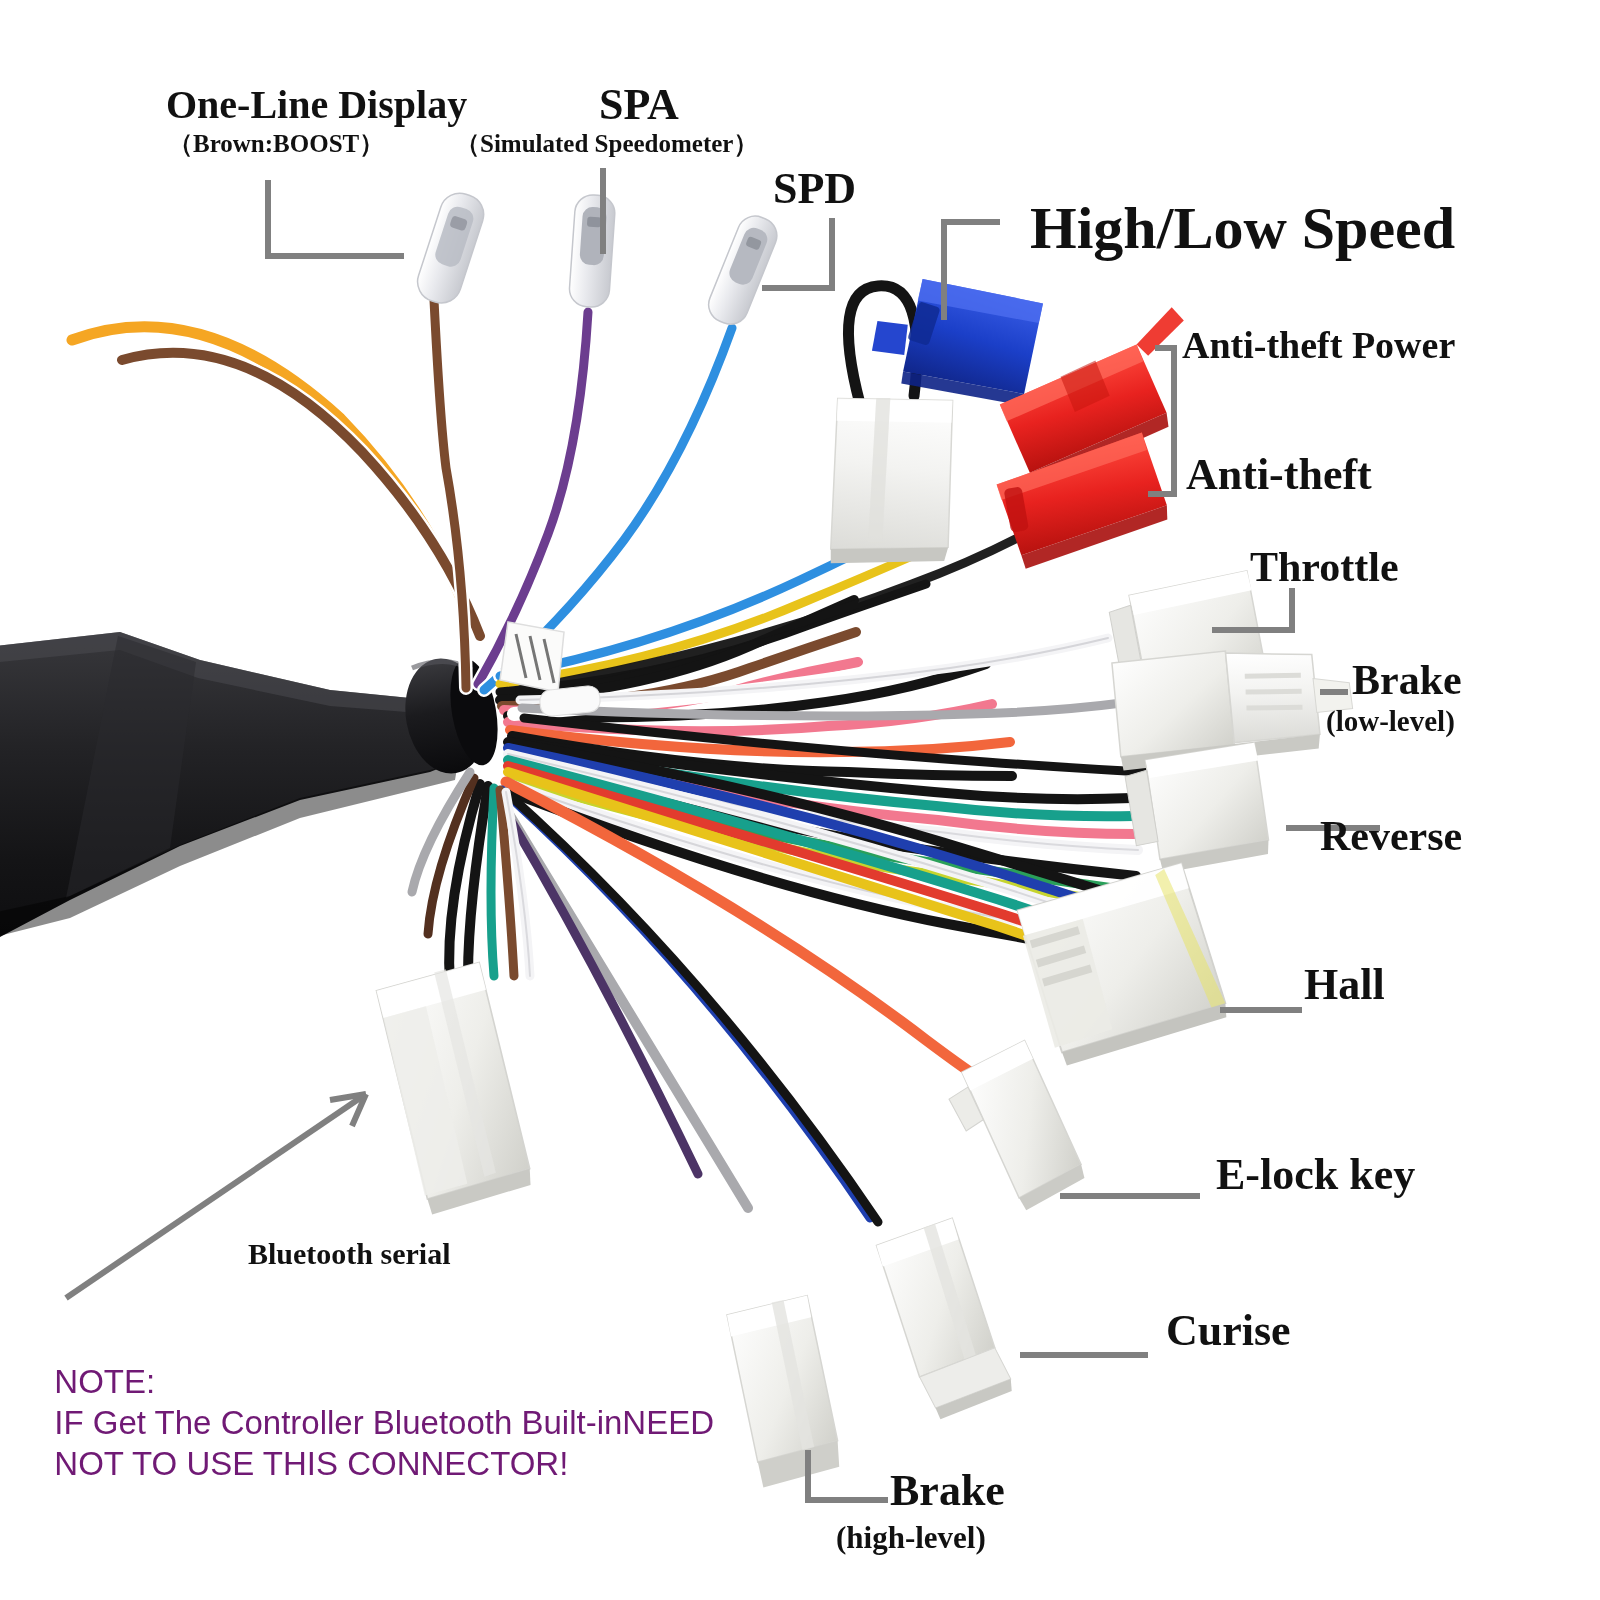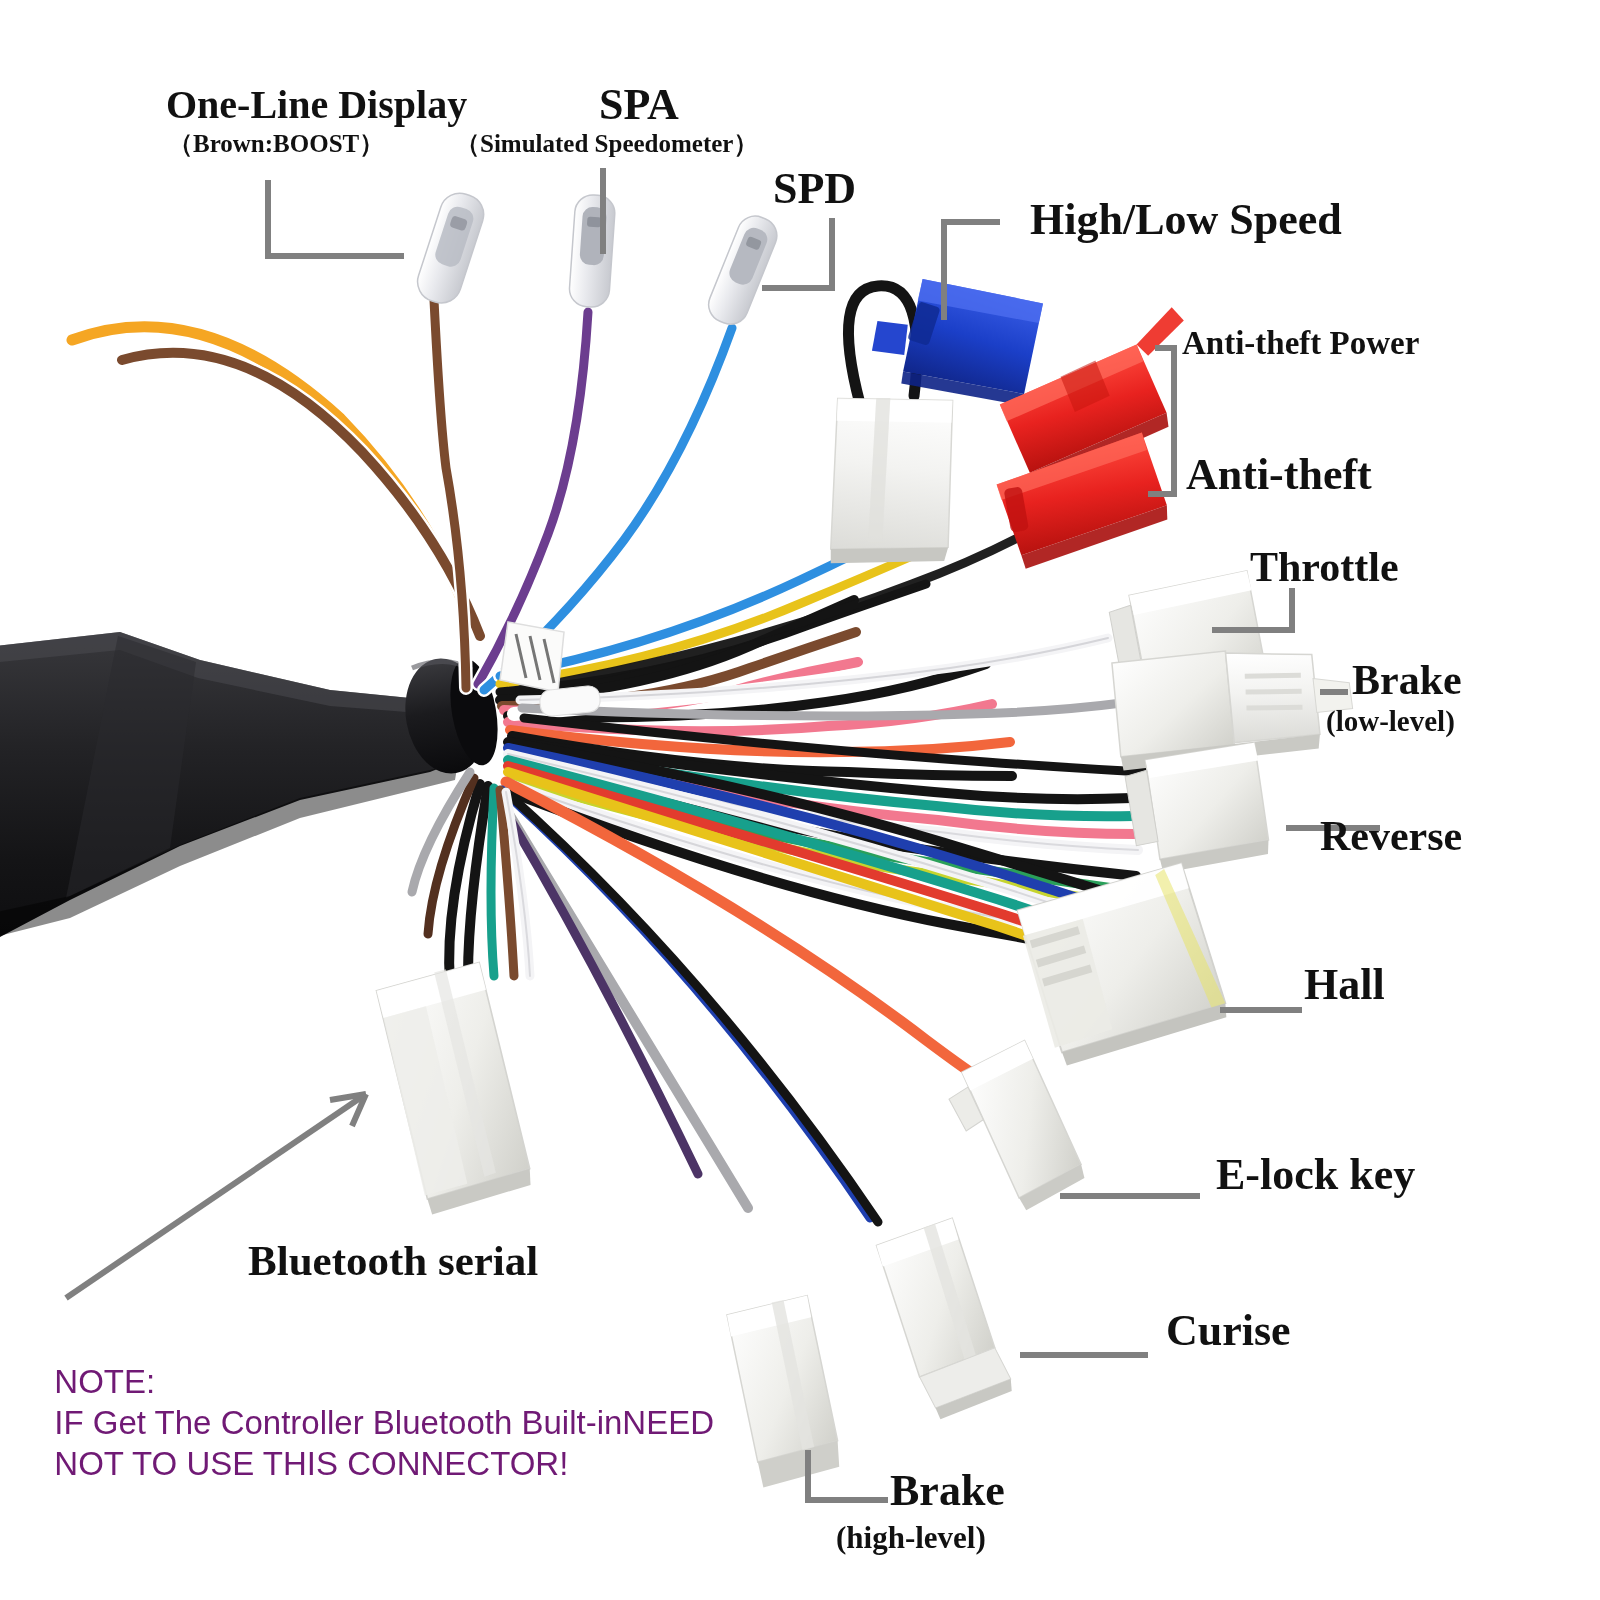--- a/index.html
+++ b/index.html
@@ -317,25 +317,25 @@
   <span>SPA</span>
 </div>
 <div class="lbl sub" style="left:455px; top:131px; font-size:25px;">
   <span>（Simulated Speedometer）</span>
 </div>
 
 <div class="lbl" style="left:773px; top:166px; font-size:44px;">
   <span>SPD</span>
 </div>
 
-<div class="lbl" style="left:1030px; top:197px; font-size:44px;">
+<div class="lbl" style="left:1030px; top:197px; font-size:60px;">
   <span>High/Low Speed</span>
 </div>
 
-<div class="lbl" style="left:1182px; top:326px; font-size:33px;">
+<div class="lbl" style="left:1182px; top:326px; font-size:38px;">
   <span>Anti-theft Power</span>
 </div>
 
 <div class="lbl" style="left:1186px; top:452px; font-size:44px;font-family:Liberation Serif, serif;">
   <span>Anti-theft</span>
 </div>
 
 <div class="lbl" style="left:1250px; top:545px; font-size:42px;">
   <span>Throttle</span>
 </div>
@@ -363,21 +363,21 @@
   <span>Curise</span>
 </div>
 
 <div class="lbl" style="left:890px; top:1468px; font-size:44px;">
   <span>Brake</span>
 </div>
 <div class="lbl sub" style="left:836px; top:1522px; font-size:31px;">
   <span>(high-level)</span>
 </div>
 
-<div class="lbl" style="left:248px; top:1238px; font-size:43px;">
+<div class="lbl" style="left:248px; top:1238px; font-size:30px;">
   <span>Bluetooth serial</span>
 </div>
 
 <div class="note" style="left:36px; top:1322px; font-size:33px;">
   <span>NOTE:</span>
 </div>
 <div class="note" style="left:36px; top:1404px; font-size:33px;">
   <span>NOT TO USE THIS CONNECTOR!</span>
 </div>
 <div class="note" style="left:36px; top:1363px; font-size:33px;">

